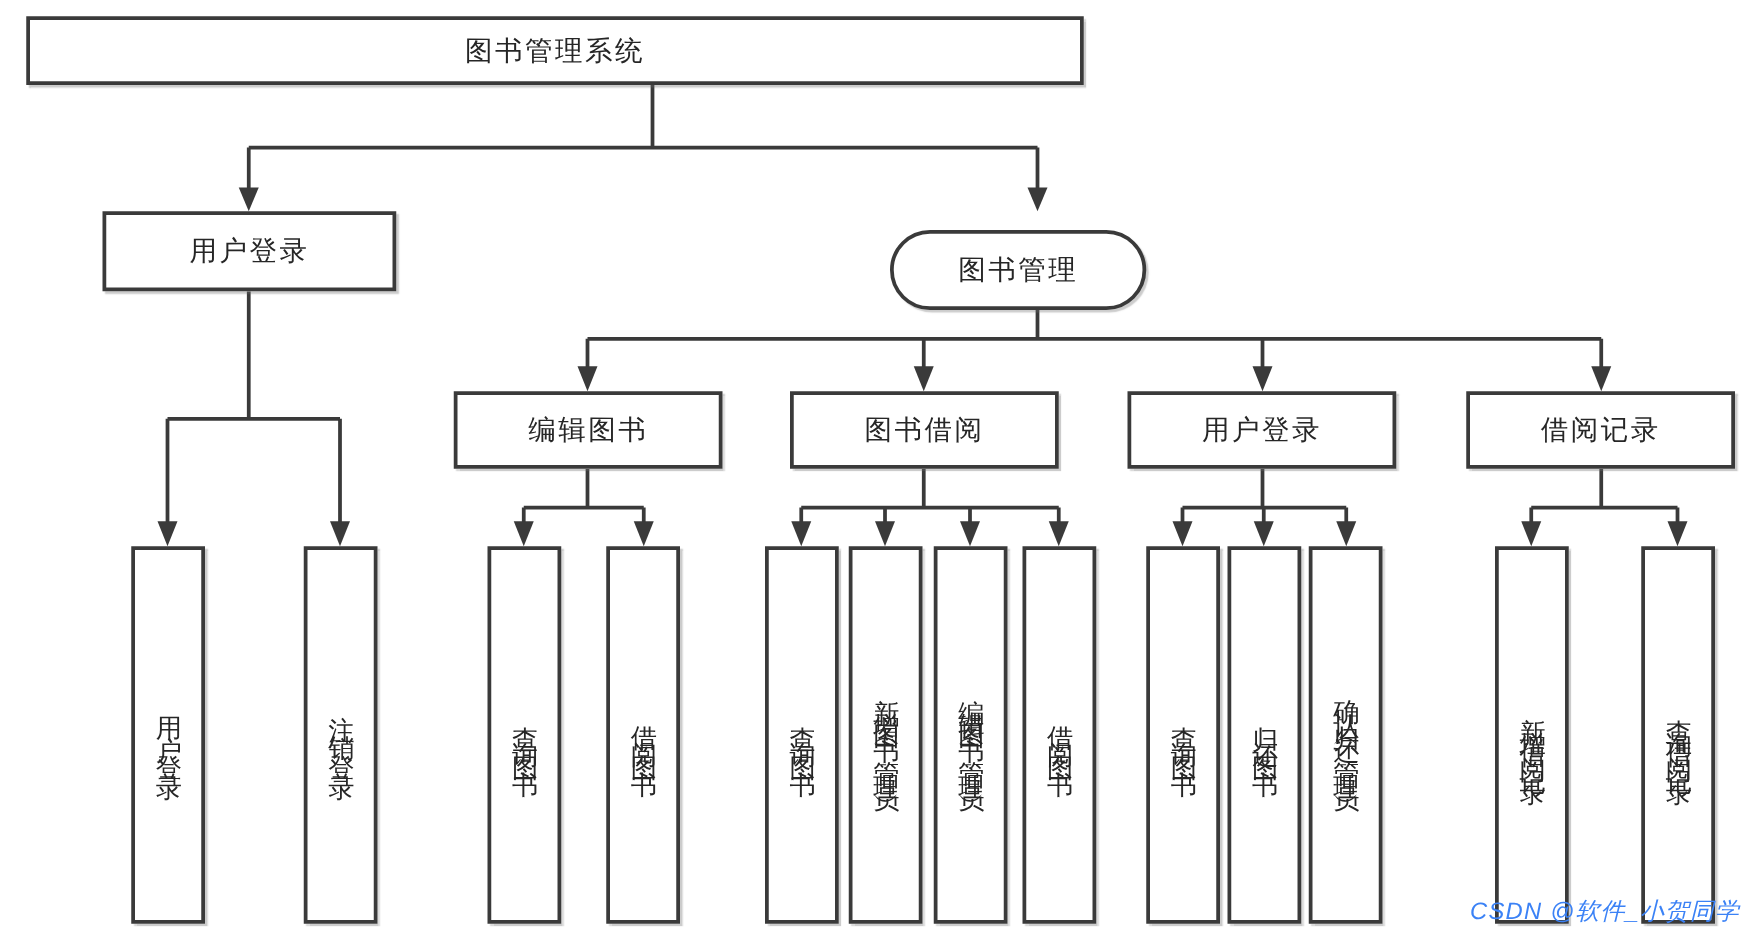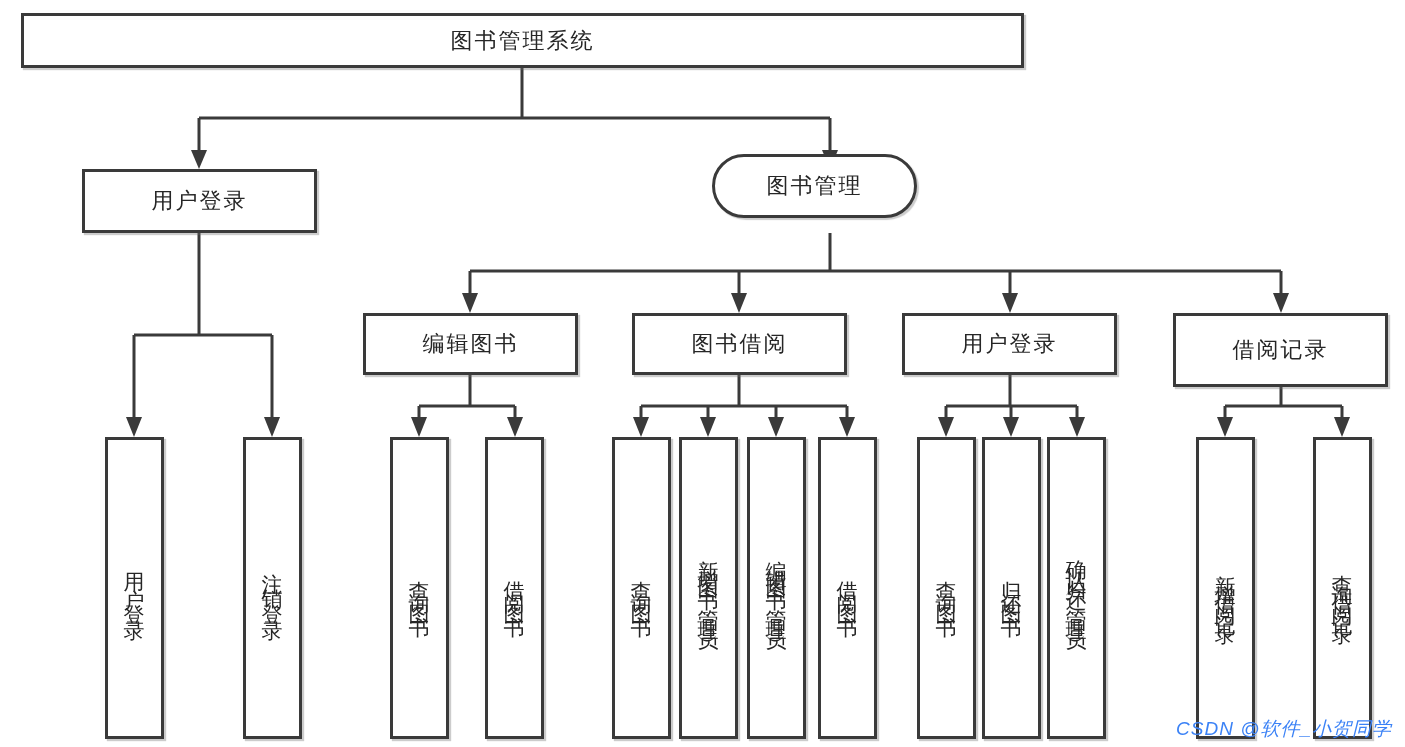--- a/index.html
+++ b/index.html
@@ -69,41 +69,41 @@
       <polygon fill="#3a3a3a" stroke="none" points="1069,417 1085,417 1077,437"></polygon>
     </g>
 
     <g>
       <path d="M1281 375 V406 M1225 406 H1342 M1225 406 V418 M1342 406 V418"></path>
       <polygon fill="#3a3a3a" stroke="none" points="1217,417 1233,417 1225,437"></polygon>
       <polygon fill="#3a3a3a" stroke="none" points="1334,417 1350,417 1342,437"></polygon>
     </g>
   </svg>
 
-  <div class="box" style="left:21px;top:13px;width:1003px;height:55px;">
+  <div class="box" style="left:21px;top:13px;width:846px;height:55px;">
     <span class="hlabel">图书管理系统</span>
   </div>
 
   <div class="box" style="left:82px;top:169px;width:235px;height:64px;">
     <span class="hlabel">用户登录</span>
   </div>
-  <div class="box" style="left:712px;top:154px;width:205px;height:64px;border-radius:32px;">
+  <div class="box" style="left:712px;top:184px;width:205px;height:64px;border-radius:32px;">
     <span class="hlabel">图书管理</span>
   </div>
 
   <div class="box" style="left:363px;top:313px;width:215px;height:62px;">
     <span class="hlabel">编辑图书</span>
   </div>
   <div class="box" style="left:632px;top:313px;width:215px;height:62px;font-family:Liberation Mono, monospace;">
     <span class="hlabel">图书借阅</span>
   </div>
   <div class="box" style="left:902px;top:313px;width:215px;height:62px;">
     <span class="hlabel">用户登录</span>
   </div>
-  <div class="box" style="left:1173px;top:313px;width:215px;height:74px;">
+  <div class="box" style="left:1173px;top:313px;width:215px;height:62px;">
     <span class="hlabel">借阅记录</span>
   </div>
 
   <div class="box" style="left:105px;top:437px;width:59px;height:302px;">
     <span class="vt ls16">用户登录</span>
   </div>
   <div class="box" style="left:243px;top:437px;width:59px;height:302px;">
     <span class="vt ls16">注销登录</span>
   </div>
 

